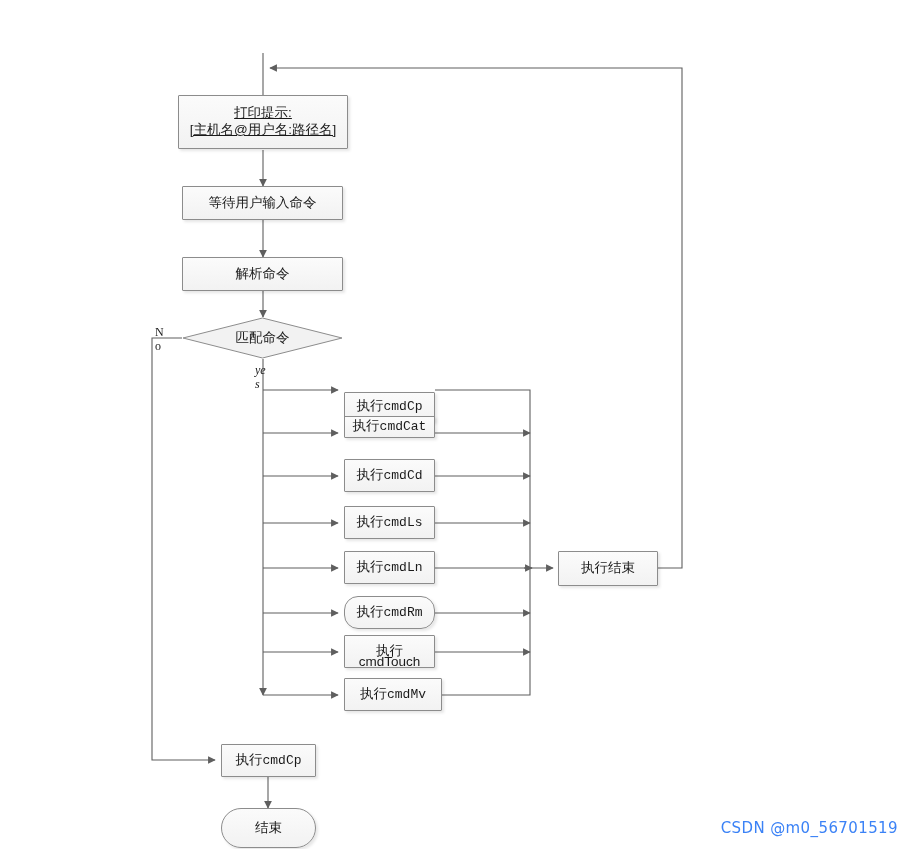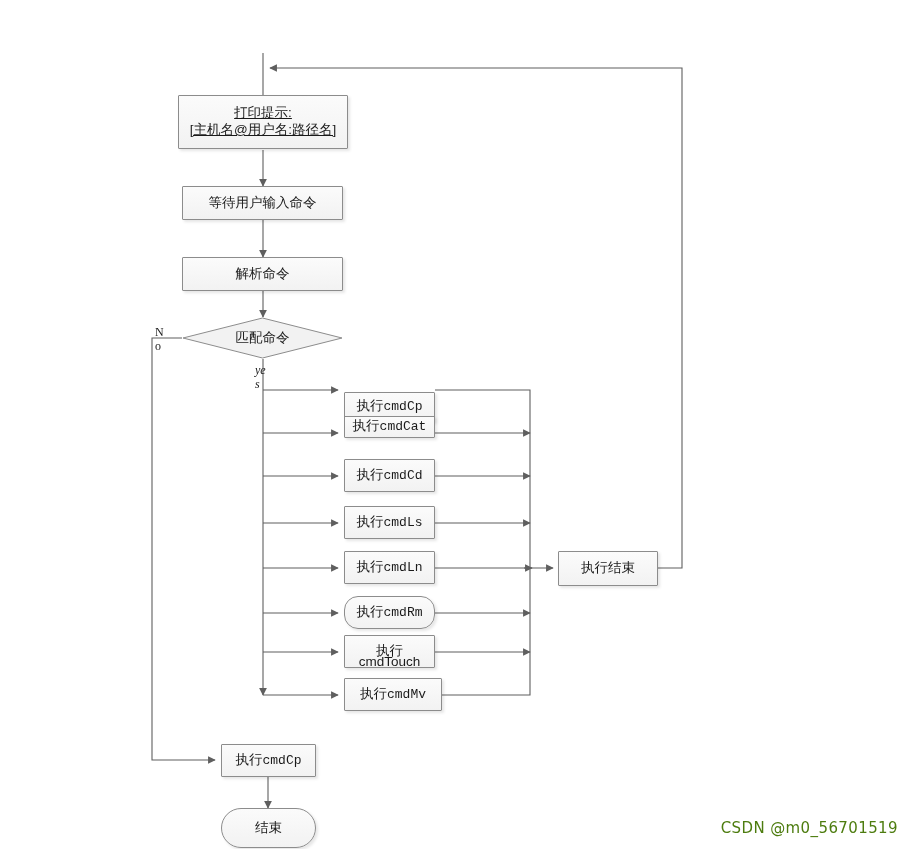--- a/index.html
+++ b/index.html
@@ -92,21 +92,21 @@
     font-family: "Liberation Mono", "DejaVu Sans Mono", monospace;
     font-size: 13px;
   }
 
   
   #watermark {
     position: absolute;
     right: 18px;
     bottom: 12px;
     font-size: 15px;
-    color: #4d7c0f;
+    color: #3b82f6;
     letter-spacing: 0.4px;
     font-family: "DejaVu Sans", sans-serif;
   }
 </style>
 </head>
 <body>
 
 <div id="canvas">
 
   <svg id="edges" viewBox="0 0 916 849" width="916" height="849">

